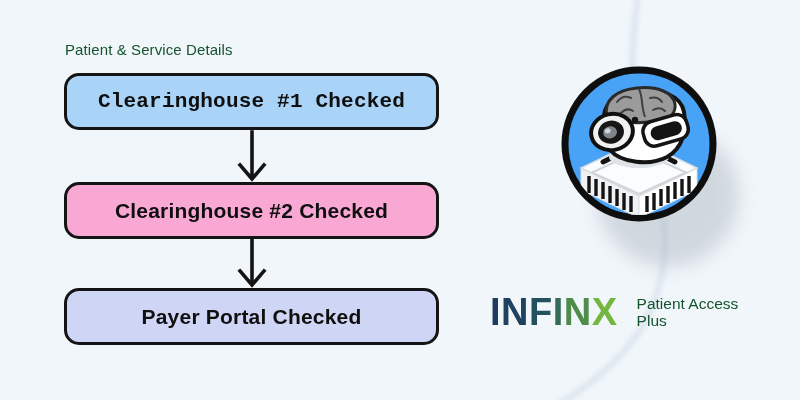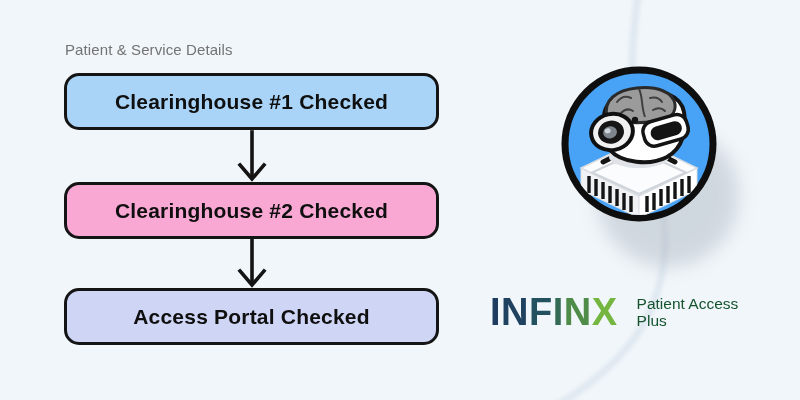--- a/index.html
+++ b/index.html
@@ -14,40 +14,40 @@
   .bg-svg, .icon-svg, .arrow-svg {
     position: absolute;
     pointer-events: none;
   }
   .bg-svg { left: 0; top: 0; }
   .diagram-title {
     position: absolute;
     left: 65px;
     top: 41px;
     font-size: 15px;
-    color: #737373;
+    color: #14532d;
     letter-spacing: 0.1px;
   }
   .flow-step {
     position: absolute;
     left: 64px;
     width: 375px;
     height: 57px;
     box-sizing: border-box;
     border: 3.5px solid #141414;
     border-radius: 15px;
     display: flex;
     align-items: center;
     justify-content: center;
     font-size: 21px;
     font-weight: bold;
     color: #0f0f0f;
     letter-spacing: 0.2px;
   }
-  .step-1 { top: 73px; }
+  .step-1 { top: 73px; font-family: Liberation Mono, monospace; }
   .step-2 { top: 182px; }
   .step-3 { top: 288px; }
   .arrow-svg { left: 0; top: 0; }
   .icon-svg { left: 540px; top: 40px; }
   .logo-block {
     position: absolute;
     left: 490px;
     top: 293px;
     display: flex;
     align-items: center;
@@ -79,21 +79,21 @@
         <feGaussianBlur stdDeviation="2.2"></feGaussianBlur>
       </filter>
     </defs>
     <path d="M 639,-10 C 629,50 629,100 650,160 C 668,212 672,262 650,312 C 632,350 596,382 556,406" fill="none" stroke="#dde6ef" stroke-width="7" opacity="0.9" filter="url(#softblur)"></path>
   </svg>
 
   <div class="diagram-title">Patient &amp; Service Details</div>
 
   <div class="flow-step step-1" style="background: rgb(169, 212, 248);">Clearinghouse #1 Checked</div>
   <div class="flow-step step-2" style="background: #f9a8d4;">Clearinghouse #2 Checked</div>
-  <div class="flow-step step-3" style="background: rgb(207, 213, 244);">Access Portal Checked</div>
+  <div class="flow-step step-3" style="background: rgb(207, 213, 244);">Payer Portal Checked</div>
 
   <svg class="arrow-svg" width="800" height="400" viewBox="0 0 800 400">
     <g stroke="#141414" stroke-width="3.6" fill="none" stroke-linecap="square" stroke-linejoin="miter">
       <line x1="252" y1="132" x2="252" y2="177"></line>
       <path d="M 240,165 L 252,179 L 264,165"></path>
       <line x1="252" y1="240" x2="252" y2="283"></line>
       <path d="M 240,271 L 252,285 L 264,271"></path>
     </g>
   </svg>
 

